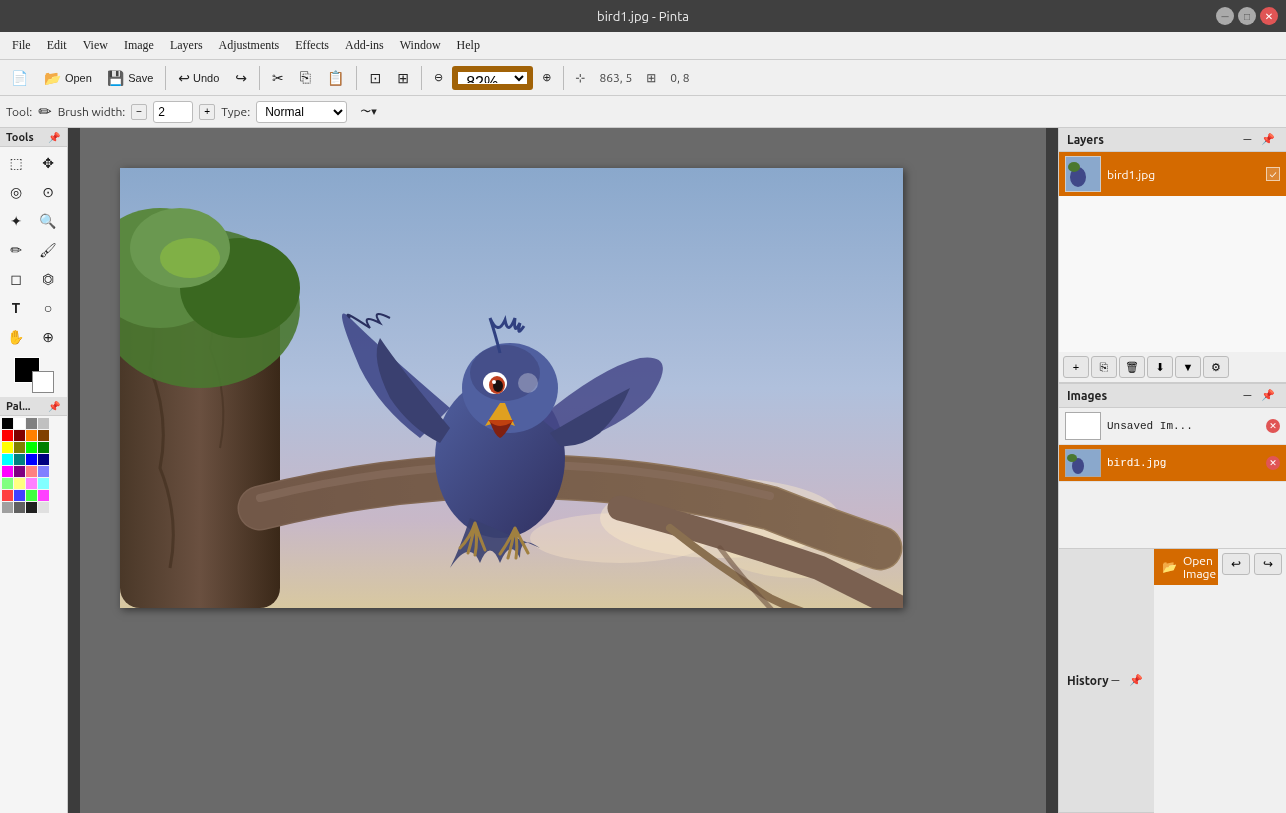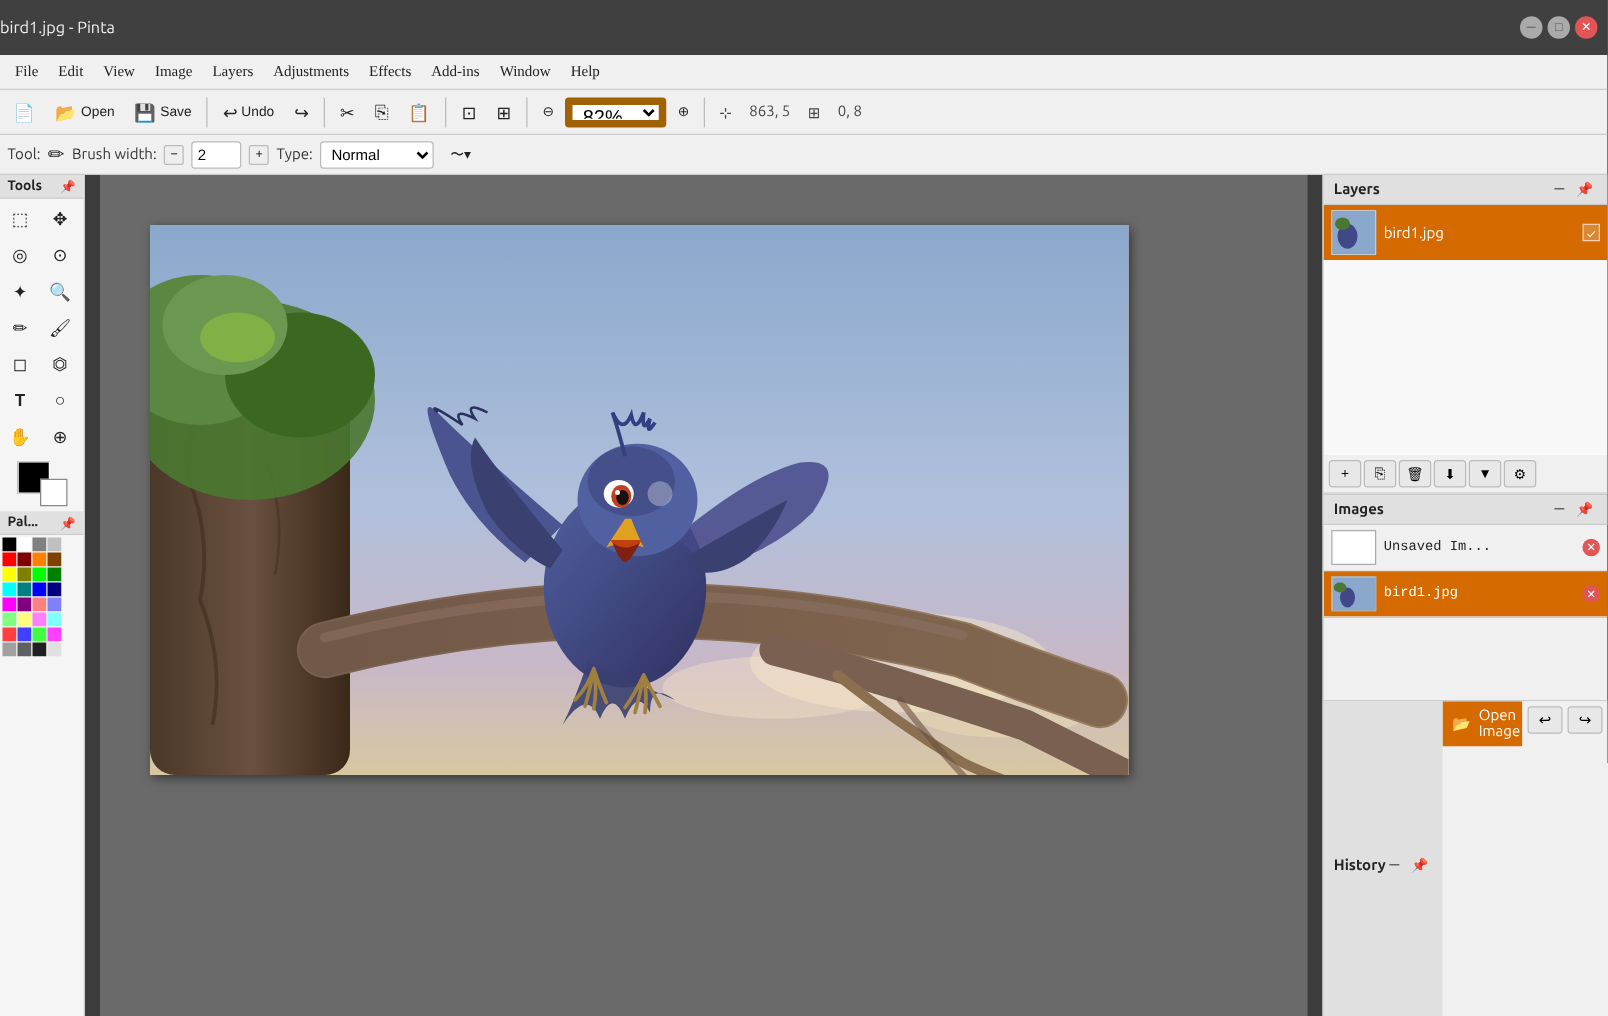--- a/index.html
+++ b/index.html
@@ -3,26 +3,27 @@
   <meta charset="utf-8">
   <style>
     * { margin: 0; padding: 0; box-sizing: border-box; }
     body { font-family: 'Ubuntu', 'Segoe UI', Arial, sans-serif; font-size: 12px; background: #3c3c3c; color: #222; overflow: hidden; width: 1286px; height: 813px; }
 
     
     #titlebar {
       background: #404040;
       color: #eee;
       text-align: center;
-      padding: 6px 0;
+      padding: 6px 16px;
       font-size: 13px;
       display: flex;
       align-items: center;
+      justify-content: center;
       position: relative;
-      height: 44px;
+      height: 32px;
     }
     #titlebar .win-controls {
       position: absolute;
       right: 8px;
       top: 50%;
       transform: translateY(-50%);
       display: flex;
       gap: 4px;
     }
     .win-btn {

